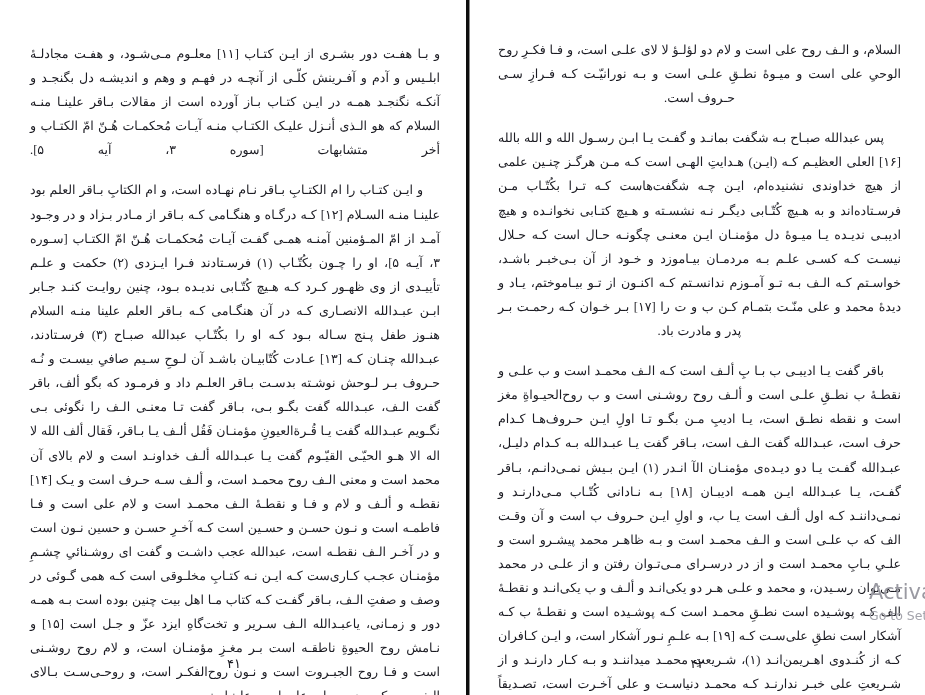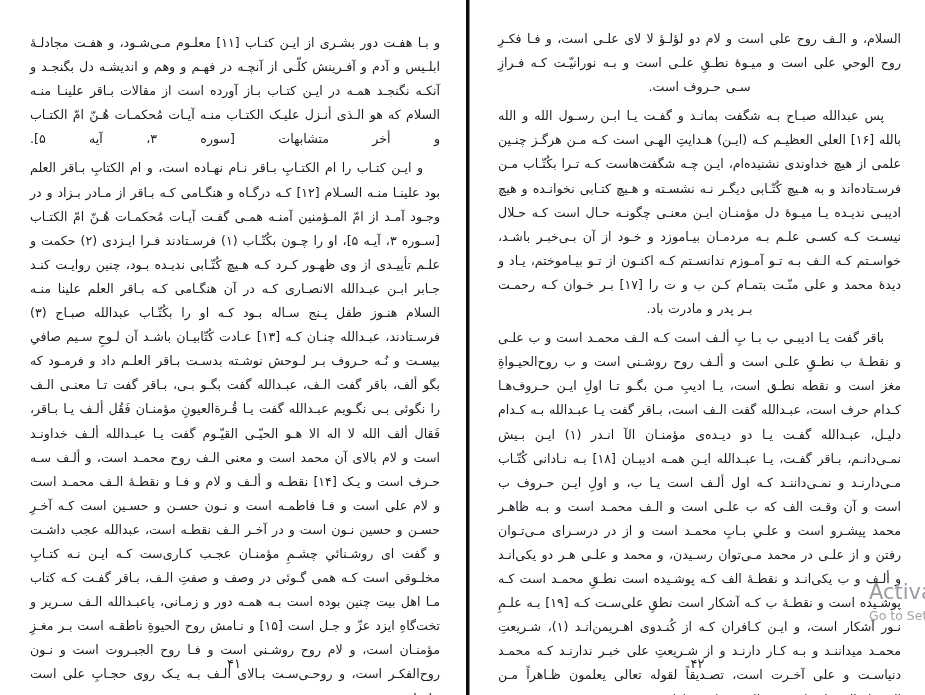--- a/index.html
+++ b/index.html
@@ -49,22 +49,23 @@
     color: #1b1b22;
     font-size: 12.6px;
     line-height: 24.1px;
     letter-spacing: 0.1px;
     word-spacing: 0.6px;
   }
   .page-left .textblock  { top: 26px; right: 28px; left: 30px; }
   .page-right .textblock { top: 22px; right: 24px; left: 28px; }
 
   .para {
-    margin: 5px 0 0 0;
+    margin: 16px 0 0 0;
     text-indent: 0;
+    font-family: Liberation Serif, serif;
   }
   .para.indent { text-indent: 17px; }
   .para .last-line,
   .para:last-child { }
 
   
   .para { text-align-last: justify; }
   .para.ragged { text-align-last: right; }
   .para.centered-tail { text-align-last: center; }
 

